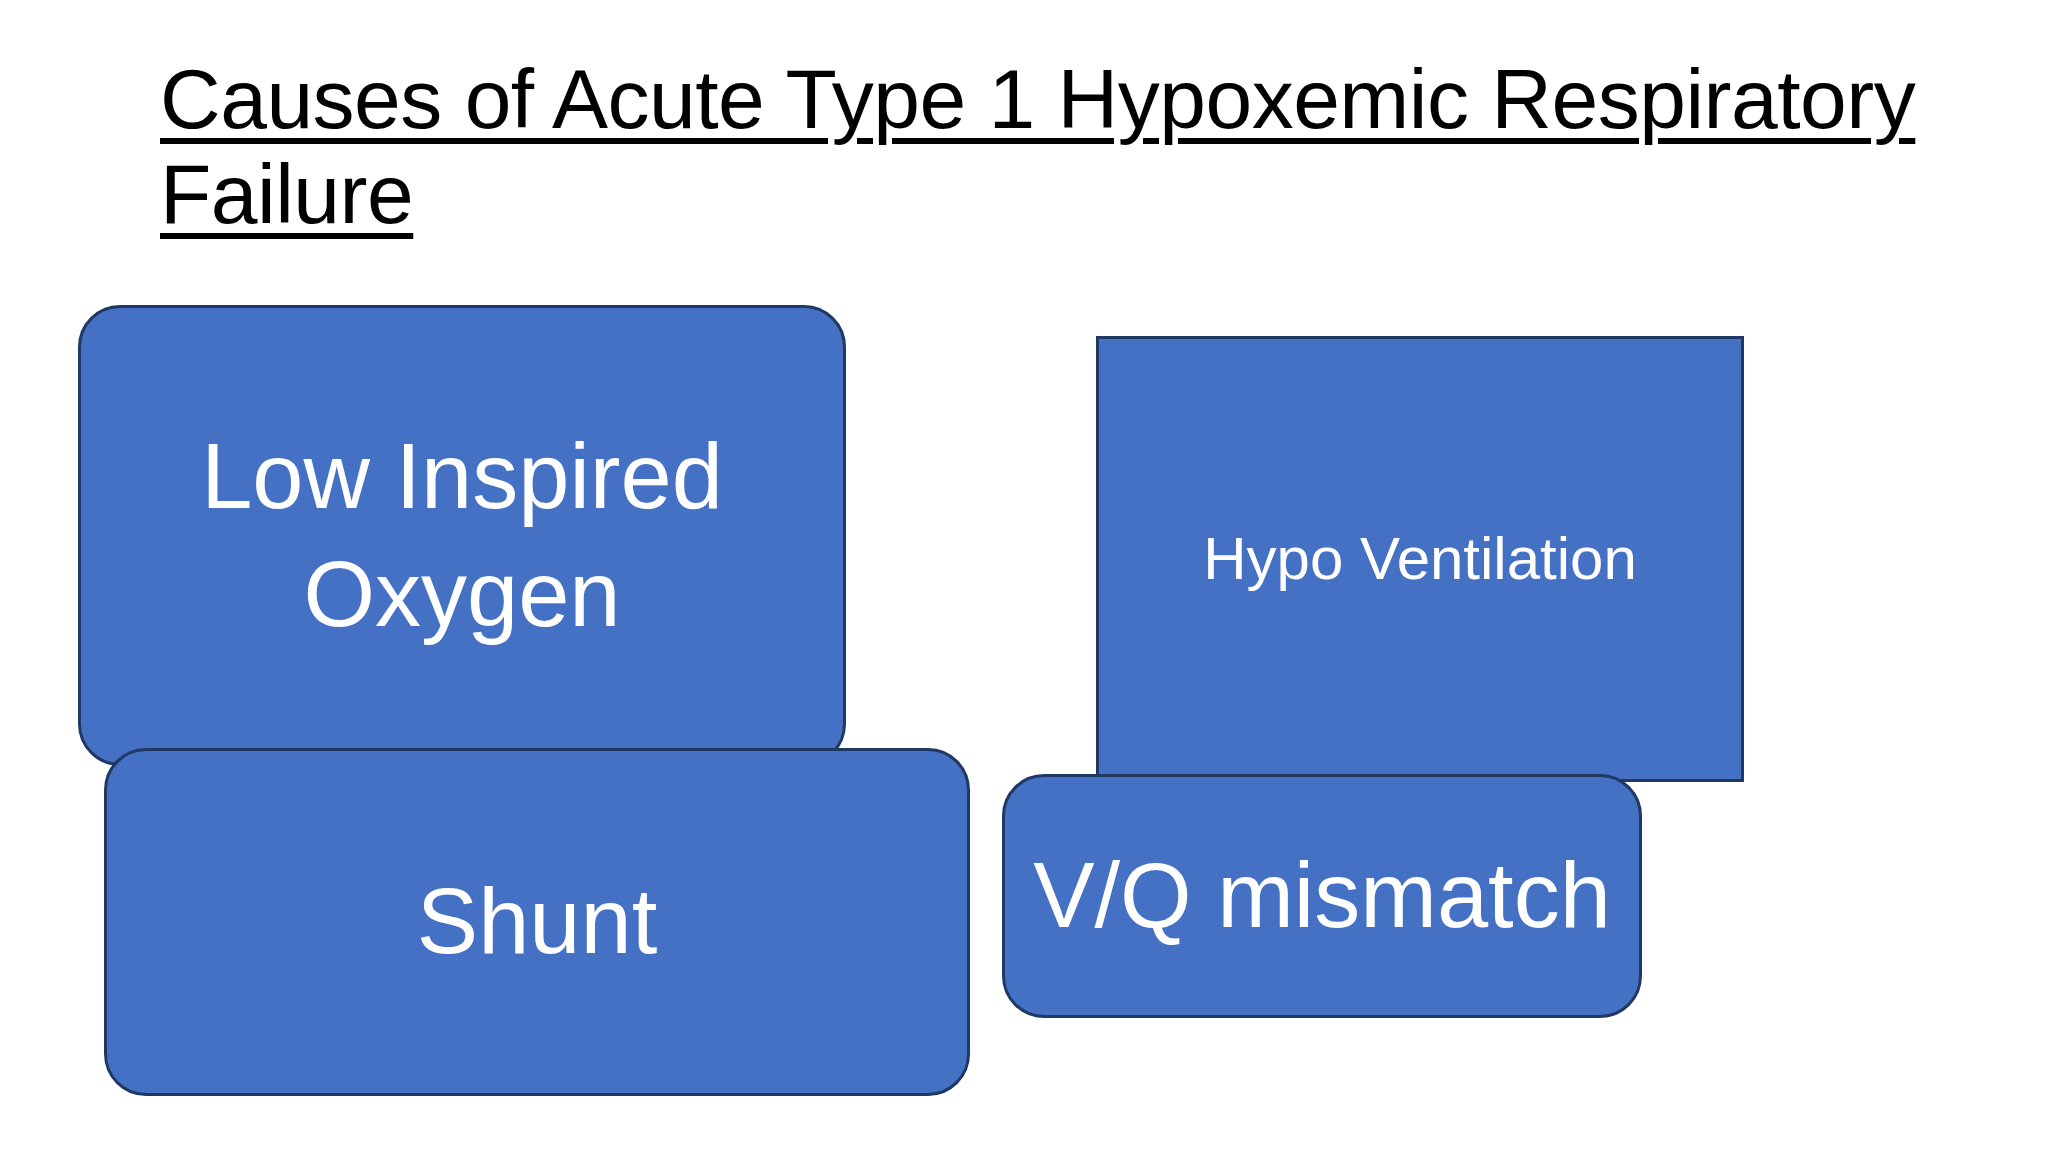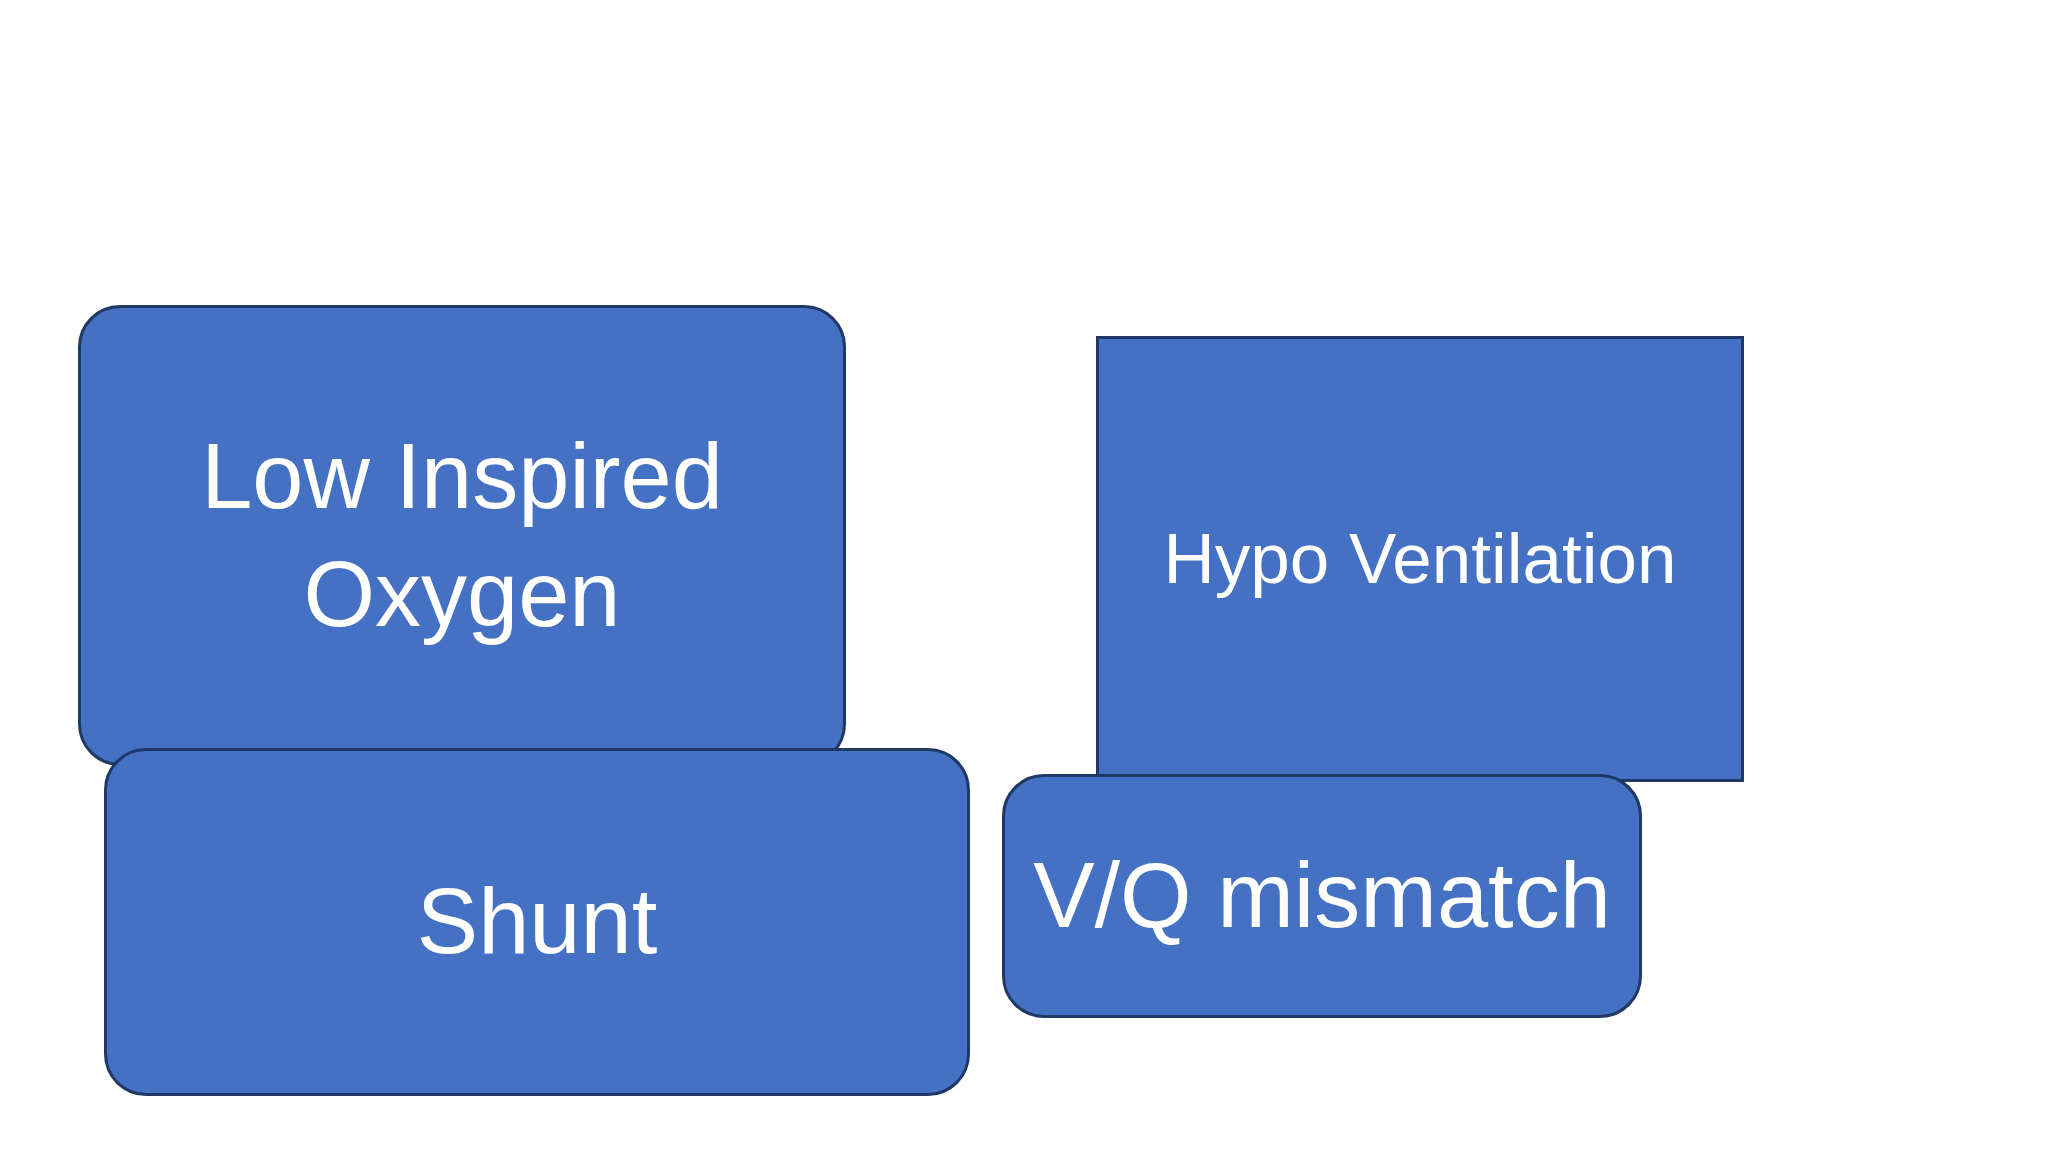--- a/index.html
+++ b/index.html
@@ -56,41 +56,45 @@
 
   
   #box-low-inspired-oxygen {
     left: 78px;  top: 305px;
     width: 768px; height: 461px;
     font-size: 92px;
   }
   #box-hypo-ventilation {
     left: 1096px; top: 336px;
     width: 648px;  height: 446px;
-    font-size: 71px;
+    font-size: 60px;
   }
   #box-shunt {
     left: 104px; top: 748px;
     width: 866px; height: 348px;
     font-size: 92px;
   }
   #box-vq-mismatch {
     left: 1002px; top: 774px;
     width: 640px;  height: 244px;
     font-size: 92px;
     justify-content: center;
   }
 
   .box-label { display: block; }
 </style>
 </head>
 <body>
 
 <div id="slide">
 
+  <div id="slide-title">
+    <span class="ul">Causes of Acute Type 1 Hypoxemic Respiratory</span><br>
+    <span class="ul">Failure</span>
+  </div>
 
   <div id="box-low-inspired-oxygen" class="cause-box rounded">
     <span class="box-label">Low Inspired Oxygen</span>
   </div>
 
   <div id="box-hypo-ventilation" class="cause-box square">
     <span class="box-label">Hypo Ventilation</span>
   </div>
 
   <div id="box-shunt" class="cause-box rounded">

